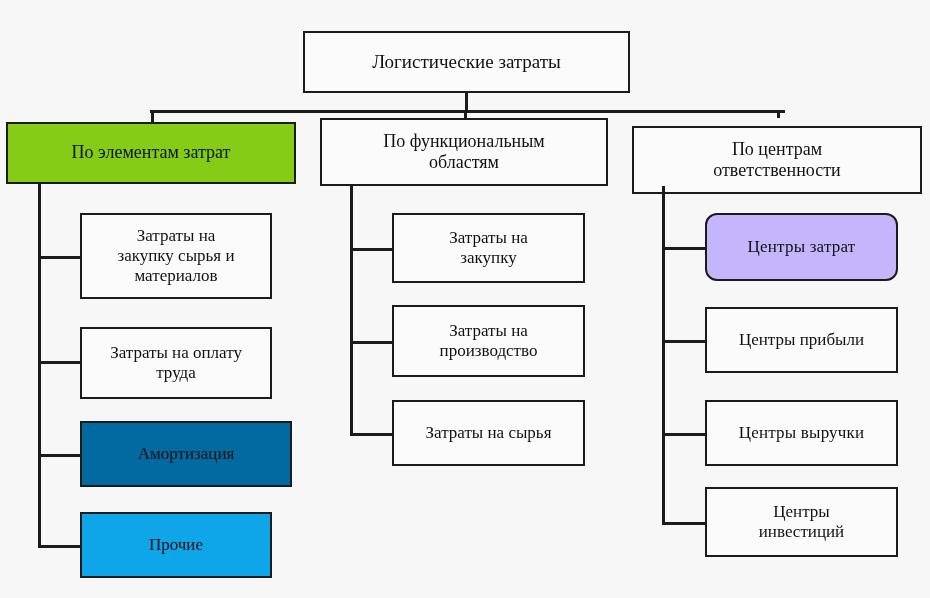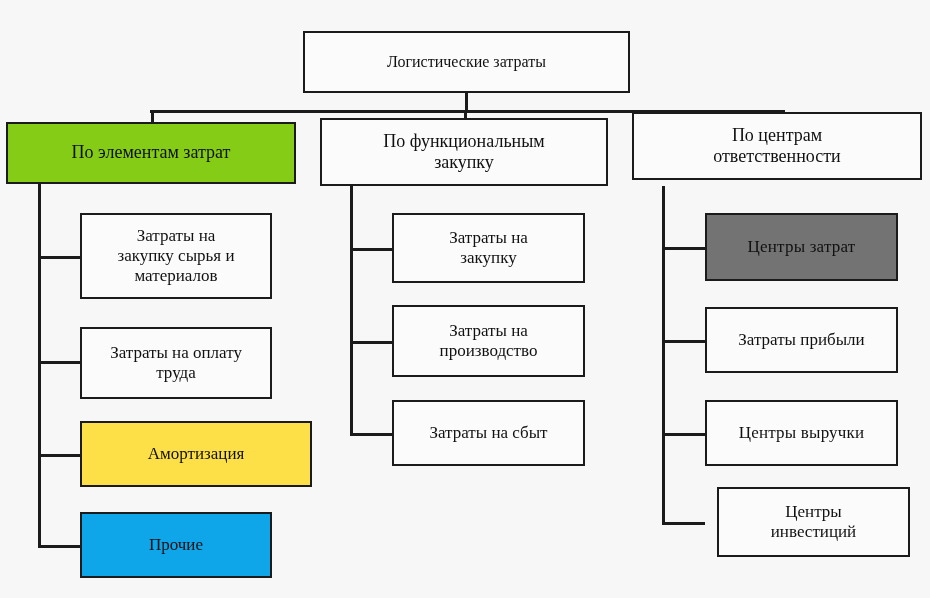--- a/index.html
+++ b/index.html
@@ -24,21 +24,21 @@
     border: 2px solid #1b1b1b;
     display: flex;
     align-items: center;
     justify-content: center;
     text-align: center;
     line-height: 1.18;
     white-space: pre-line;
     padding: 2px 6px;
   }
   .node.title-node {
-    font-size: 16px;
+    font-size: 19px;
     border-width: 2px;
   }
   .node.category-node {
     font-size: 18px;
   }
   .node.leaf-node {
     font-size: 17px;
   }
   .node.spaced {
     letter-spacing: 0.2px;
@@ -65,41 +65,41 @@
     <div class="node category-node" style="left: 6px; top: 122px; width: 290px; height: 62px; background: #84cc16; border-color: rgb(27, 27, 27);">По элементам затрат</div>
     <div class="connector v" style="left: 38px; top: 184px; height: 361px; background: rgb(27, 27, 27);"></div>
     <div class="connector h" style="left: 38px; top: 256px; width: 42px; background: rgb(27, 27, 27);"></div>
     <div class="node leaf-node" style="left: 80px; top: 213px; width: 192px; height: 86px; background: rgb(251, 251, 251); border-color: rgb(27, 27, 27);">Затраты на
 закупку сырья и
 материалов</div>
     <div class="connector h" style="left: 38px; top: 361px; width: 42px; background: rgb(27, 27, 27);"></div>
     <div class="node leaf-node" style="left: 80px; top: 327px; width: 192px; height: 72px; background: rgb(251, 251, 251); border-color: rgb(27, 27, 27);">Затраты на оплату
 труда</div>
     <div class="connector h" style="left: 38px; top: 454px; width: 42px; background: rgb(27, 27, 27);"></div>
-    <div class="node leaf-node" style="left: 80px; top: 421px; width: 232px; height: 66px; background: #fde047; border-color: rgb(27, 27, 27);">Амортизация</div>
+    <div class="node leaf-node" style="left: 80px; top: 421px; width: 212px; height: 66px; background: #0369a1; border-color: rgb(27, 27, 27);">Амортизация</div>
     <div class="connector h" style="left: 38px; top: 545px; width: 42px; background: rgb(27, 27, 27);"></div>
     <div class="node leaf-node" style="left: 80px; top: 512px; width: 192px; height: 66px; background: #0ea5e9; border-color: rgb(27, 27, 27);">Прочие</div>
     <div class="connector v" style="left: 464px; top: 110px; height: 8px; background: rgb(27, 27, 27);"></div>
     <div class="node category-node" style="left: 320px; top: 118px; width: 288px; height: 68px; background: rgb(251, 251, 251); border-color: rgb(27, 27, 27);">По функциональным
-закупку</div>
+областям</div>
     <div class="connector v" style="left: 350px; top: 186px; height: 247px; background: rgb(27, 27, 27);"></div>
     <div class="connector h" style="left: 350px; top: 248px; width: 42px; background: rgb(27, 27, 27);"></div>
     <div class="node leaf-node" style="left: 392px; top: 213px; width: 193px; height: 70px; background: rgb(251, 251, 251); border-color: rgb(27, 27, 27);">Затраты на
 закупку</div>
     <div class="connector h" style="left: 350px; top: 341px; width: 42px; background: rgb(27, 27, 27);"></div>
     <div class="node leaf-node" style="left: 392px; top: 305px; width: 193px; height: 72px; background: rgb(251, 251, 251); border-color: rgb(27, 27, 27);">Затраты на
 производство</div>
     <div class="connector h" style="left: 350px; top: 433px; width: 42px; background: rgb(27, 27, 27);"></div>
-    <div class="node leaf-node" style="left: 392px; top: 400px; width: 193px; height: 66px; background: rgb(251, 251, 251); border-color: rgb(27, 27, 27);">Затраты на сбыт</div>
+    <div class="node leaf-node" style="left: 392px; top: 400px; width: 193px; height: 66px; background: rgb(251, 251, 251); border-color: rgb(27, 27, 27);">Затраты на сырья</div>
     <div class="connector v" style="left: 777px; top: 110px; height: 8px; background: rgb(27, 27, 27);"></div>
-    <div class="node category-node" style="left: 632px; top: 112px; width: 290px; height: 68px; background: rgb(251, 251, 251); border-color: rgb(27, 27, 27);">По центрам
+    <div class="node category-node" style="left: 632px; top: 126px; width: 290px; height: 68px; background: rgb(251, 251, 251); border-color: rgb(27, 27, 27);">По центрам
 ответственности</div>
     <div class="connector v" style="left: 662px; top: 186px; height: 336px; background: rgb(27, 27, 27);"></div>
     <div class="connector h" style="left: 662px; top: 247px; width: 43px; background: rgb(27, 27, 27);"></div>
-    <div class="node leaf-node spaced" style="left: 705px; top: 213px; width: 193px; height: 68px; background: #737373; border-color: rgb(27, 27, 27);">Центры      затрат</div>
+    <div class="node leaf-node spaced" style="left: 705px; top: 213px; width: 193px; height: 68px; background: #c4b5fd; border-color: rgb(27, 27, 27); border-radius: 12px;">Центры      затрат</div>
     <div class="connector h" style="left: 662px; top: 340px; width: 43px; background: rgb(27, 27, 27);"></div>
-    <div class="node leaf-node" style="left: 705px; top: 307px; width: 193px; height: 66px; background: rgb(251, 251, 251); border-color: rgb(27, 27, 27);">Затраты прибыли</div>
+    <div class="node leaf-node" style="left: 705px; top: 307px; width: 193px; height: 66px; background: rgb(251, 251, 251); border-color: rgb(27, 27, 27);">Центры прибыли</div>
     <div class="connector h" style="left: 662px; top: 433px; width: 43px; background: rgb(27, 27, 27);"></div>
     <div class="node leaf-node spaced" style="left: 705px; top: 400px; width: 193px; height: 66px; background: rgb(251, 251, 251); border-color: rgb(27, 27, 27); text-align: right;">Центры   выручки</div>
     <div class="connector h" style="left: 662px; top: 522px; width: 43px; background: rgb(27, 27, 27);"></div>
-    <div class="node leaf-node" style="left: 705px; top: 487px; width: 193px; height: 70px; background: rgb(251, 251, 251); border-color: rgb(27, 27, 27); margin-left: 12px;">Центры
+    <div class="node leaf-node" style="left: 705px; top: 487px; width: 193px; height: 70px; background: rgb(251, 251, 251); border-color: rgb(27, 27, 27);">Центры
 инвестиций</div>
   </div>
 
 </body></html>

